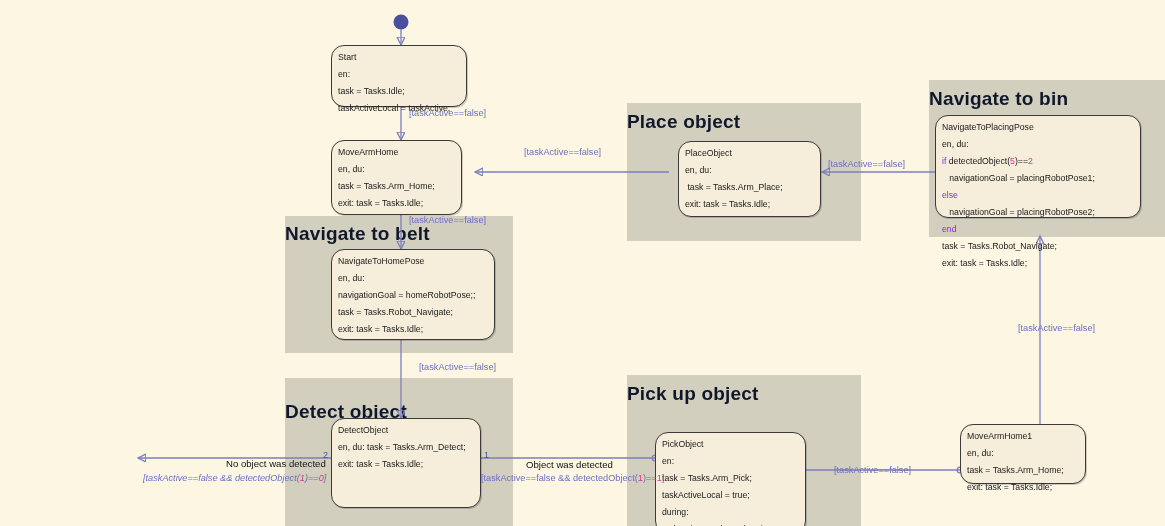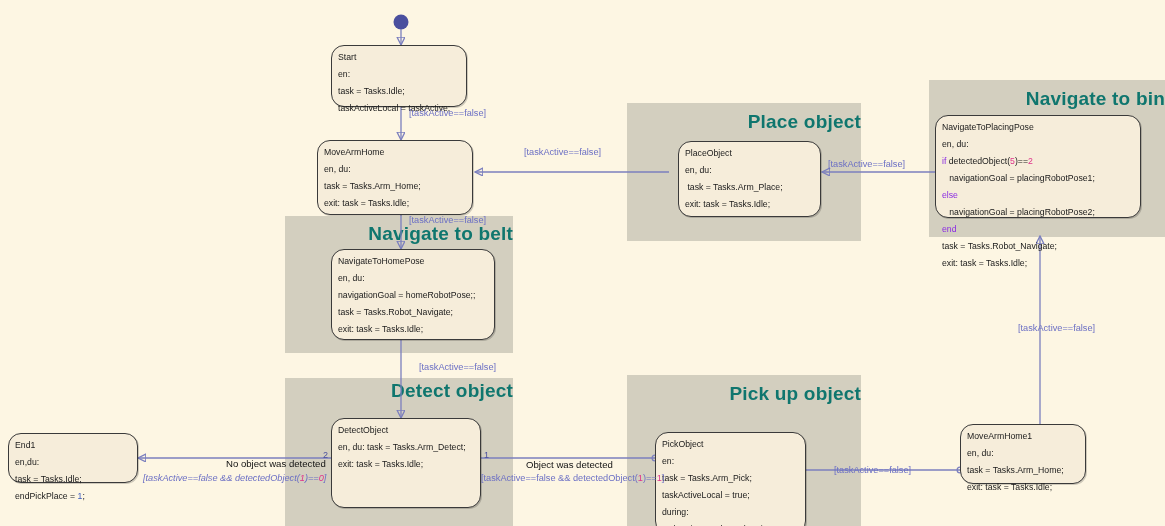--- a/index.html
+++ b/index.html
@@ -15,24 +15,24 @@
 
   
   .group{
     position:absolute;
     background:#d3cfbf;
     border:0;
   }
   .group-title{
     position:absolute;
     width:100%;
-    text-align:right;
+    text-align:left;
     font-weight:bold;
     font-size:19px;
-    color:#0f766e;
+    color:#0f172a;
     font-family:"Liberation Sans", sans-serif;
     letter-spacing:.2px;
   }
 
   
   .state{
     position:absolute;
     background:#f6edda;
     border:1.6px solid #3a3a3a;
     border-radius:13px;
@@ -87,21 +87,21 @@
 
   <div class="group" style="left:627px;top:103px;width:234px;height:138px;">
     <div class="group-title" style="top:8px;">Place object</div>
   </div>
 
   <div class="group" style="left:929px;top:80px;width:236px;height:157px;">
     <div class="group-title" style="top:8px;">Navigate to bin</div>
   </div>
 
   <div class="group" style="left:285px;top:378px;width:228px;height:148px;">
-    <div class="group-title" style="top:2px;">Detect object</div>
+    <div class="group-title" style="top:23px;">Detect object</div>
   </div>
 
   <div class="group" style="left:627px;top:375px;width:234px;height:151px;">
     <div class="group-title" style="top:8px;">Pick up object</div>
   </div>
 
   <svg class="wires" viewBox="0 0 1165 526">
     <defs>
       <marker id="ar" markerWidth="7" markerHeight="7" refX="6" refY="3" orient="auto">
         <path d="M0,0 L6,3 L0,6 Z" fill="none" stroke="#7b7fbe" stroke-width="1"></path>
@@ -138,21 +138,21 @@
     </g>
   </svg>
 
   <div class="state" style="left:331px;top:45px;width:136px;height:62px;">
     <div class="code">Start
 en:
 task = Tasks.Idle;
 taskActiveLocal = taskActive;</div>
   </div>
 
-  <div class="state" style="left:317px;top:140px;width:156px;height:75px;">
+  <div class="state" style="left:331px;top:140px;width:131px;height:75px;">
     <div class="code">MoveArmHome
 en, du:
 task = Tasks.Arm_Home;
 exit: task = Tasks.Idle;</div>
   </div>
 
   <div class="state" style="left:331px;top:249px;width:164px;height:91px;">
     <div class="code">NavigateToHomePose
 en, du:
 navigationGoal = homeRobotPose;;
@@ -195,26 +195,20 @@
 task = Tasks.Arm_Pick;</div>
   </div>
 
   <div class="state" style="left:960px;top:424px;width:126px;height:60px;">
     <div class="code">MoveArmHome1
 en, du:
 task = Tasks.Arm_Home;
 exit: task = Tasks.Idle;</div>
   </div>
 
-  <div class="state" style="left:8px;top:433px;width:130px;height:50px;">
-    <div class="code"><span>End1</span>
-<span>en,du:</span>
-<span>task = Tasks.Idle;</span>
-<span>endPickPlace = </span><span class="numblue">1</span><span>;</span></div>
-  </div>
 
   <div class="tlabel" style="left:409px;top:108px;">[taskActive==false]</div>
 
   <div class="tlabel" style="left:409px;top:215px;">[taskActive==false]</div>
 
   <div class="tlabel" style="left:419px;top:362px;">[taskActive==false]</div>
 
   <div class="tlabel" style="left:524px;top:147px;">[taskActive==false]</div>
 
   <div class="tlabel" style="left:828px;top:159px;">[taskActive==false]</div>

